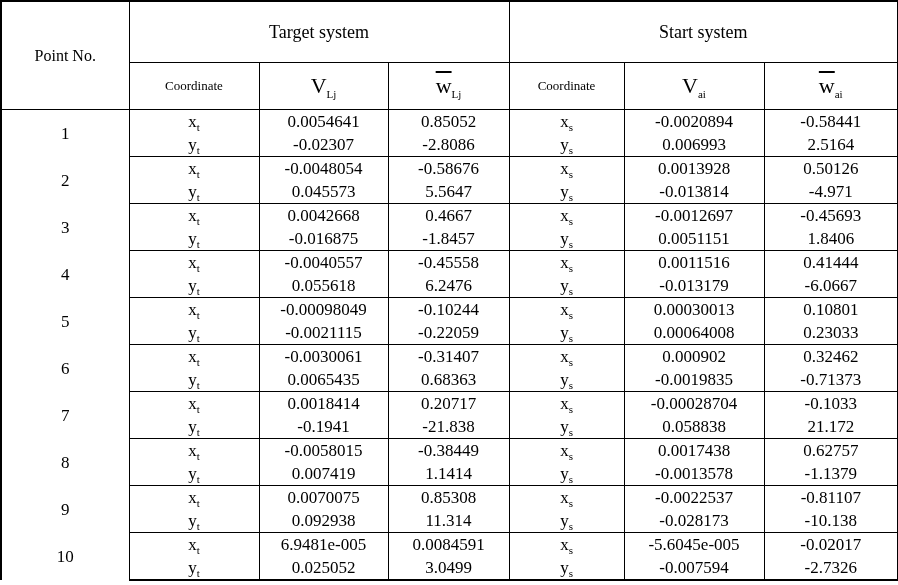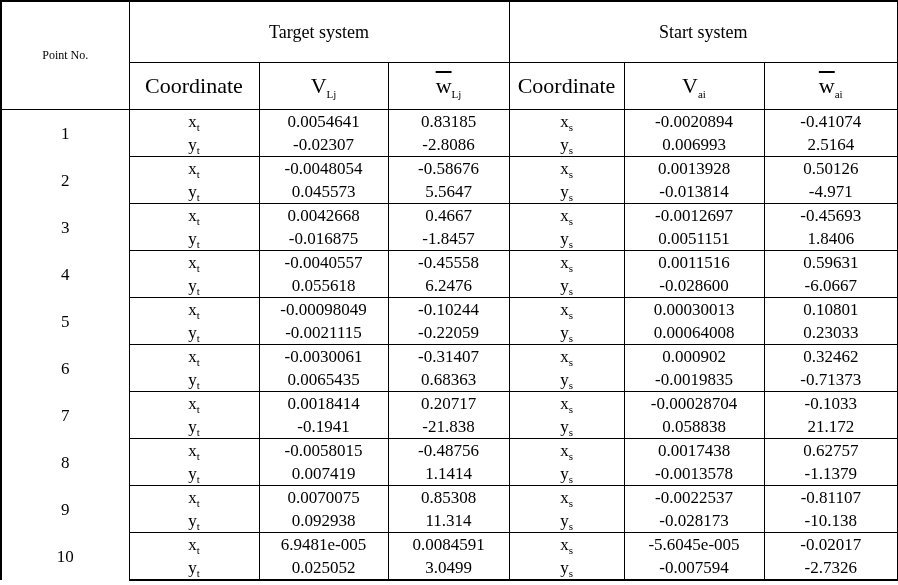--- a/index.html
+++ b/index.html
@@ -32,27 +32,27 @@
   table.cmp {
     border: 2px solid #000000;
   }
   th.h1 {
     height: 60px;
     font-size: 18px;
     margin-left: 16px;
   }
   th.h2 {
     height: 46px;
-    font-size: 22px;
+    font-size: 13px;
   }
   th.sym {
     font-size: 22px;
   }
   th.pointno {
-    font-size: 12px;
+    font-size: 16px;
   }
   tbody td {
     height: 23px;
     font-size: 17px;
     line-height: 23px;
   }
   td.pt {
     font-size: 17px;
   }
   sub {
@@ -93,24 +93,24 @@
         <th class="h2">Coordinate</th>
         <th class="h2 sym"><span>V</span><sub>ai</sub></th>
         <th class="h2 sym"><span class="over">w</span><sub>ai</sub></th>
       </tr>
     </thead>
     <tbody id="table-body">
   <tr class="g1">
     <td class="pt" rowspan="2">1</td>
     <td><span>x</span><sub>t</sub></td>
     <td>0.0054641</td>
-    <td>0.83185</td>
+    <td>0.85052</td>
     <td><span>x</span><sub>s</sub></td>
     <td>-0.0020894</td>
-    <td>-0.41074</td>
+    <td>-0.58441</td>
   </tr>
   <tr class="g2">
     <td><span>y</span><sub>t</sub></td>
     <td>-0.02307</td>
     <td>-2.8086</td>
     <td><span>y</span><sub>s</sub></td>
     <td>0.006993</td>
     <td>2.5164</td>
   </tr>
 
@@ -150,28 +150,28 @@
     <td>1.8406</td>
   </tr>
 
   <tr class="g1">
     <td class="pt" rowspan="2">4</td>
     <td><span>x</span><sub>t</sub></td>
     <td>-0.0040557</td>
     <td>-0.45558</td>
     <td><span>x</span><sub>s</sub></td>
     <td>0.0011516</td>
-    <td>0.59631</td>
+    <td>0.41444</td>
   </tr>
   <tr class="g2">
     <td><span>y</span><sub>t</sub></td>
     <td>0.055618</td>
     <td>6.2476</td>
     <td><span>y</span><sub>s</sub></td>
-    <td>-0.028600</td>
+    <td>-0.013179</td>
     <td>-6.0667</td>
   </tr>
 
   <tr class="g1">
     <td class="pt" rowspan="2">5</td>
     <td><span>x</span><sub>t</sub></td>
     <td>-0.00098049</td>
     <td>-0.10244</td>
     <td><span>x</span><sub>s</sub></td>
     <td>0.00030013</td>
@@ -219,21 +219,21 @@
     <td>-21.838</td>
     <td><span>y</span><sub>s</sub></td>
     <td>0.058838</td>
     <td>21.172</td>
   </tr>
 
   <tr class="g1">
     <td class="pt" rowspan="2">8</td>
     <td><span>x</span><sub>t</sub></td>
     <td>-0.0058015</td>
-    <td>-0.48756</td>
+    <td>-0.38449</td>
     <td><span>x</span><sub>s</sub></td>
     <td>0.0017438</td>
     <td>0.62757</td>
   </tr>
   <tr class="g2">
     <td><span>y</span><sub>t</sub></td>
     <td>0.007419</td>
     <td>1.1414</td>
     <td><span>y</span><sub>s</sub></td>
     <td>-0.0013578</td>

